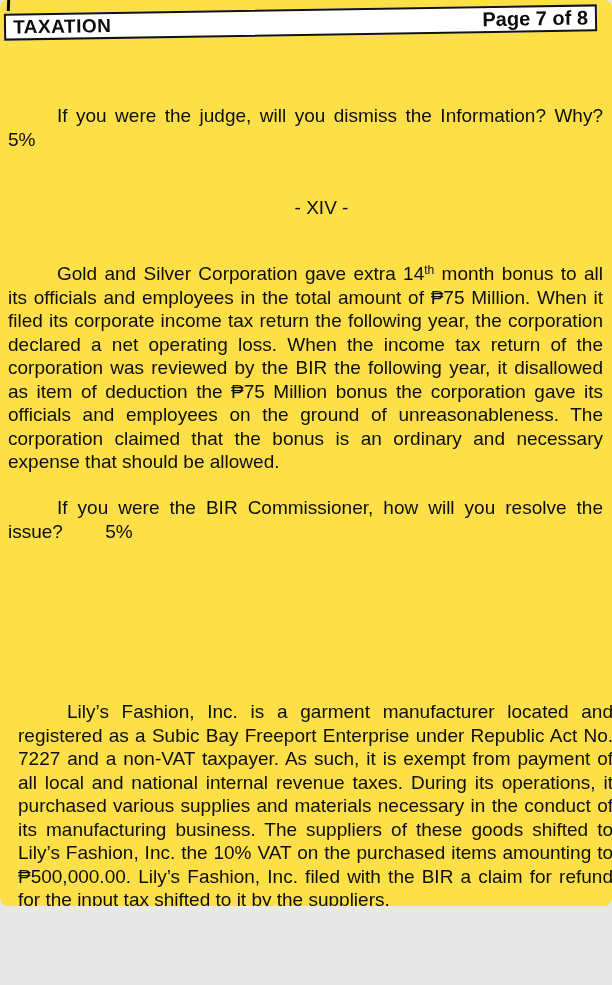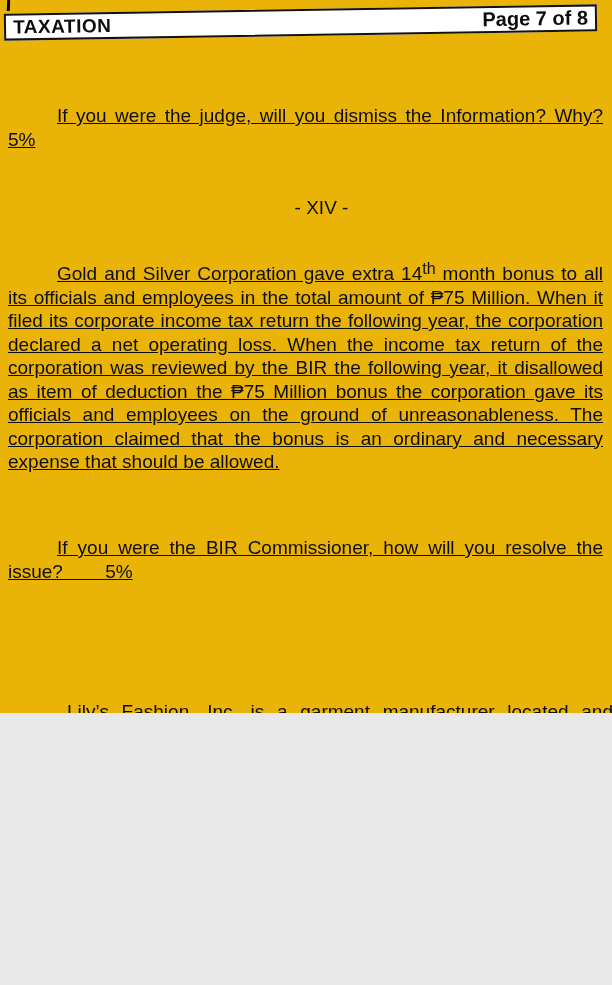--- a/index.html
+++ b/index.html
@@ -3,25 +3,26 @@
 <meta charset="utf-8">
 <style>
   html, body {
     margin: 0;
     padding: 0;
     background: #e8e8e8;
   }
   .page {
     position: relative;
     width: 612px;
-    height: 713px;
-    background: #eab308;
+    height: 906px;
+    background: #fde047;
     font-family: "Liberation Sans", sans-serif;
     color: #0d0d0d;
     overflow: hidden;
+    border-radius: 8px;
   }
   
   .scan-tick {
     position: absolute;
     left: 7px;
     top: 0;
     width: 3px;
     height: 11px;
     background: #000;
     transform: rotate(2deg);
@@ -54,43 +55,42 @@
   }
   .para {
     position: absolute;
     left: 8px;
     width: 595px;
     margin: 0;
     font-size: 19px;
     line-height: 23.5px;
     text-align: justify;
     color: #0d0d0d;
-    text-decoration: underline;
   }
   .indent { text-indent: 49px; }
   .heading {
     position: absolute;
     left: 24px;
     width: 595px;
     margin: 0;
     font-size: 19px;
     font-weight: normal;
     text-align: center;
     line-height: 24px;
     color: #0d0d0d;
   }
   sup.ordinal {
-    font-size: 16px;
+    font-size: 12px;
     line-height: 0;
     vertical-align: 6px;
   }
   .b-q13      { top: 104px; }
   .b-hxiv     { top: 196px; }
   .b-q14facts { top: 262px; }
-  .b-q14ask   { top: 496px; margin-top: 40px; }
+  .b-q14ask   { top: 496px; }
   .b-hxv      { top: 610px; }
   .b-q15facts { top: 700px; margin-left: 10px; }
   .b-q15ask   { top: 926px; }
 </style>
 </head>
 <body>
 
 <div class="page">
 
   <div class="scan-tick"></div>

